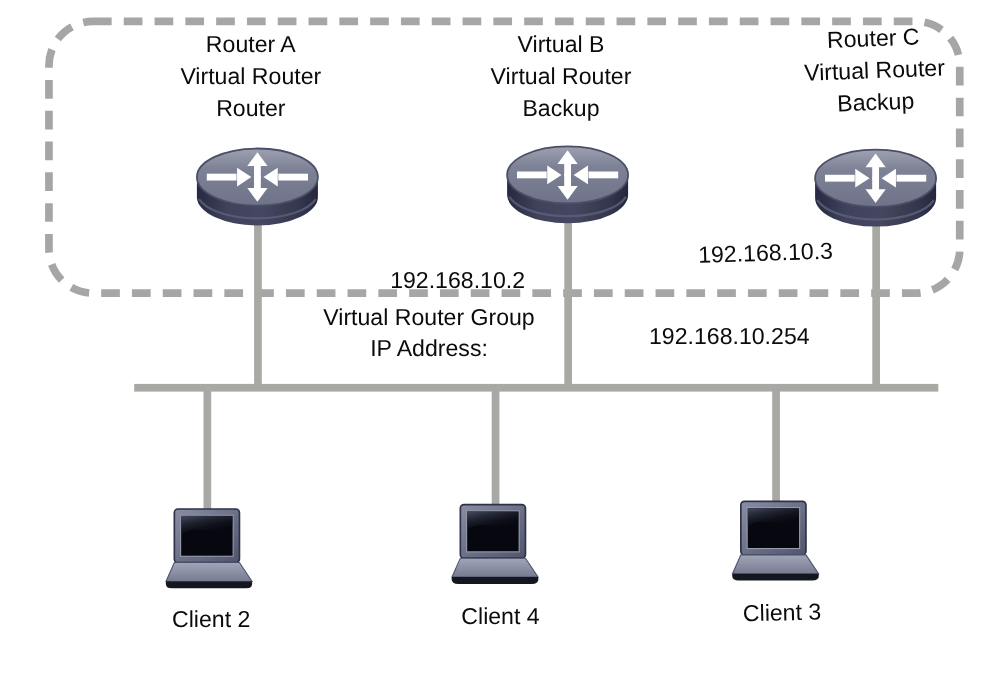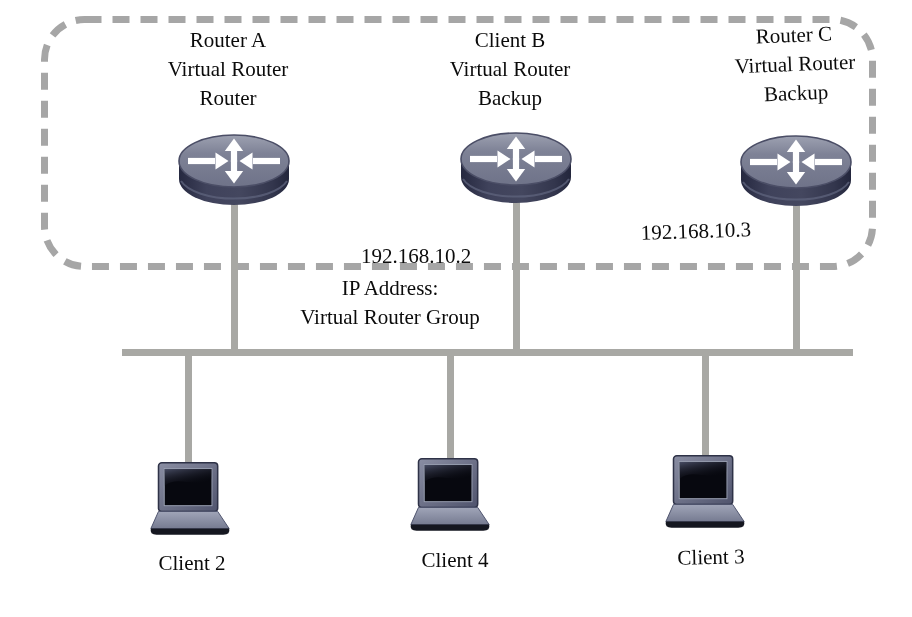--- a/index.html
+++ b/index.html
@@ -1,18 +1,18 @@
 <!DOCTYPE html>
 <html><head>
 <meta charset="utf-8">
 <style>
   html,body{margin:0;padding:0;background:#ffffff;}
   .stage{
     position:relative;width:912px;height:617px;background:#ffffff;overflow:hidden;
-    font-family:Liberation Serif, serif;color:#0b0b0b;
+    font-family:Liberation Sans, sans-serif;color:#0b0b0b;
   }
   .abs{position:absolute;}
   .lbl{font-size:21px;line-height:29px;text-align:center;white-space:nowrap;}
   .ip{font-size:21px;white-space:nowrap;text-align:center;}
   .gline{background:#a8a8a4;}
   .router-label-c{transform:rotate(-2.2deg);}
   .ip-c{transform:rotate(-1.8deg);}
   .client-label-c{transform:rotate(-1.2deg);}
 </style>
 </head>
@@ -61,21 +61,21 @@
   <div class="abs gline" style="left:447px;top:353px;width:7px;height:110px"></div>
   <div class="abs gline" style="left:702px;top:353px;width:7px;height:108px"></div>
 
   <div class="abs lbl" style="left:128px;top:26px;width:200px">
     <div>Router A</div>
     <div>Virtual Router</div>
     <div>Router</div>
   </div>
 
   <div class="abs lbl" style="left:410px;top:26px;width:200px">
-    <div>Client B</div>
+    <div>Virtual B</div>
     <div>Virtual Router</div>
     <div>Backup</div>
   </div>
 
   <div class="abs lbl router-label-c" style="left:695px;top:21px;width:200px">
     <div>Router C</div>
     <div>Virtual Router</div>
     <div>Backup</div>
   </div>
 
@@ -116,23 +116,24 @@
     <rect x="12" y="26.9" width="27" height="6.2" fill="#fff"></rect>
     <polygon points="52.5,30 39.5,21.5 39.5,38.5" fill="#fff"></polygon>
     <rect x="77" y="26.9" width="27" height="6.2" fill="#fff"></rect>
     <polygon points="63.5,30 76.5,21.5 76.5,38.5" fill="#fff"></polygon>
   </svg>
 
   <div class="abs ip" style="left:341px;top:244px;width:150px">192.168.10.2</div>
   <div class="abs ip ip-c" style="left:621px;top:219px;width:150px">192.168.10.3</div>
 
   <div class="abs lbl" style="left:270px;top:274px;width:240px">
+    <div>Virtual Router Group</div>
     <div>IP Address:</div>
-    <div>Virtual Router Group</div>
   </div>
+  <div class="abs ip" style="left:578px;top:295px;width:170px">192.168.10.254</div>
 
   <svg class="abs" style="left:148px;top:460px" width="84" height="78" viewBox="0 0 88 78">
     <rect x="11" y="1" width="62" height="51" rx="3.5" fill="url(#lframe)" stroke="#2e3247" stroke-width="1.6"></rect>
     <rect x="17" y="7" width="50" height="39" fill="#07080f" stroke="#9aa0b2" stroke-width="1"></rect>
     <path d="M17.5 7.5 H66.5 V18 C48 28 31 14 17.5 25 Z" fill="url(#lgloss)"></path>
     <polygon points="11,52 73,52 85,70 3,70" fill="url(#lbody)" stroke="#4b506a" stroke-width="1"></polygon>
     <path d="M3 70 H85 Q86.5 76.5 79 76.5 H9 Q1.5 76.5 3 70 Z" fill="#151720"></path>
   </svg>
   <svg class="abs" style="left:408px;top:456px" width="84" height="78" viewBox="0 0 88 78">
     <rect x="11" y="1" width="62" height="51" rx="3.5" fill="url(#lframe)" stroke="#2e3247" stroke-width="1.6"></rect>

